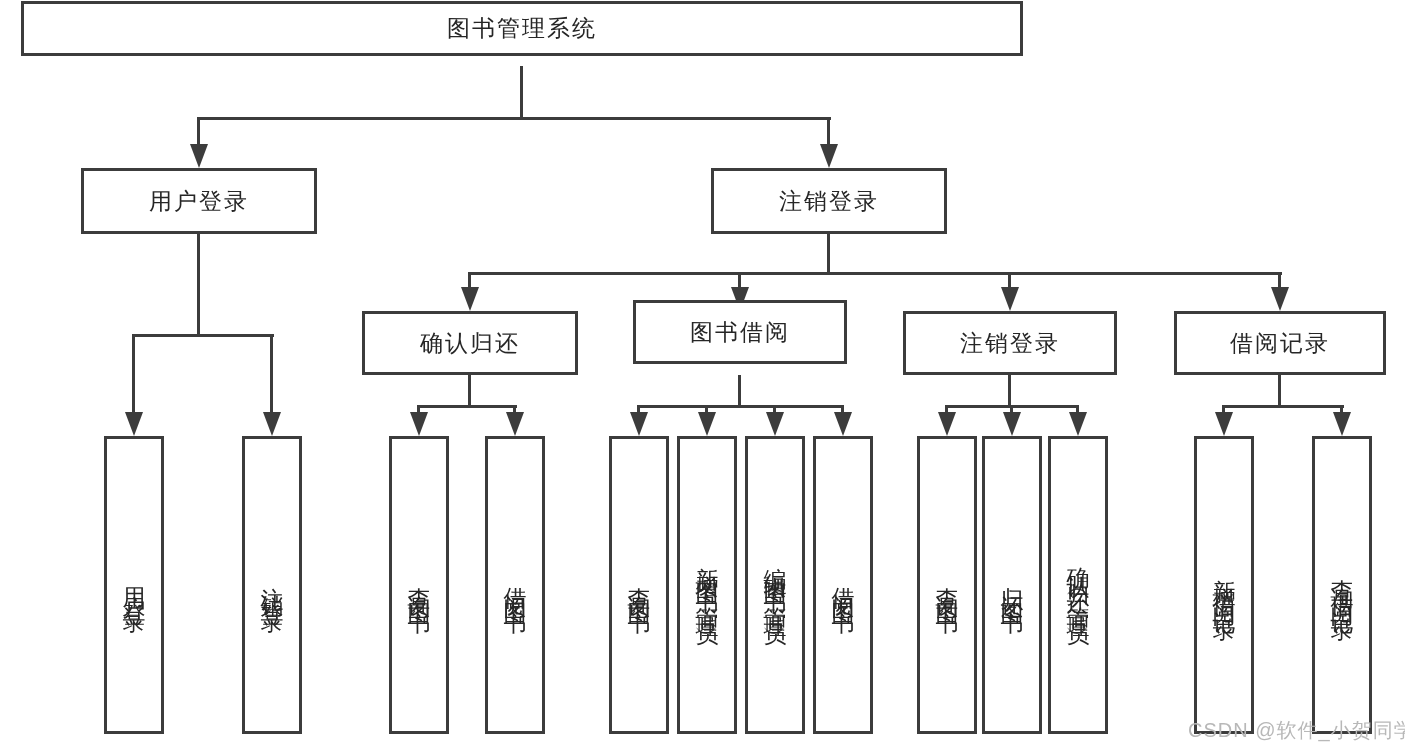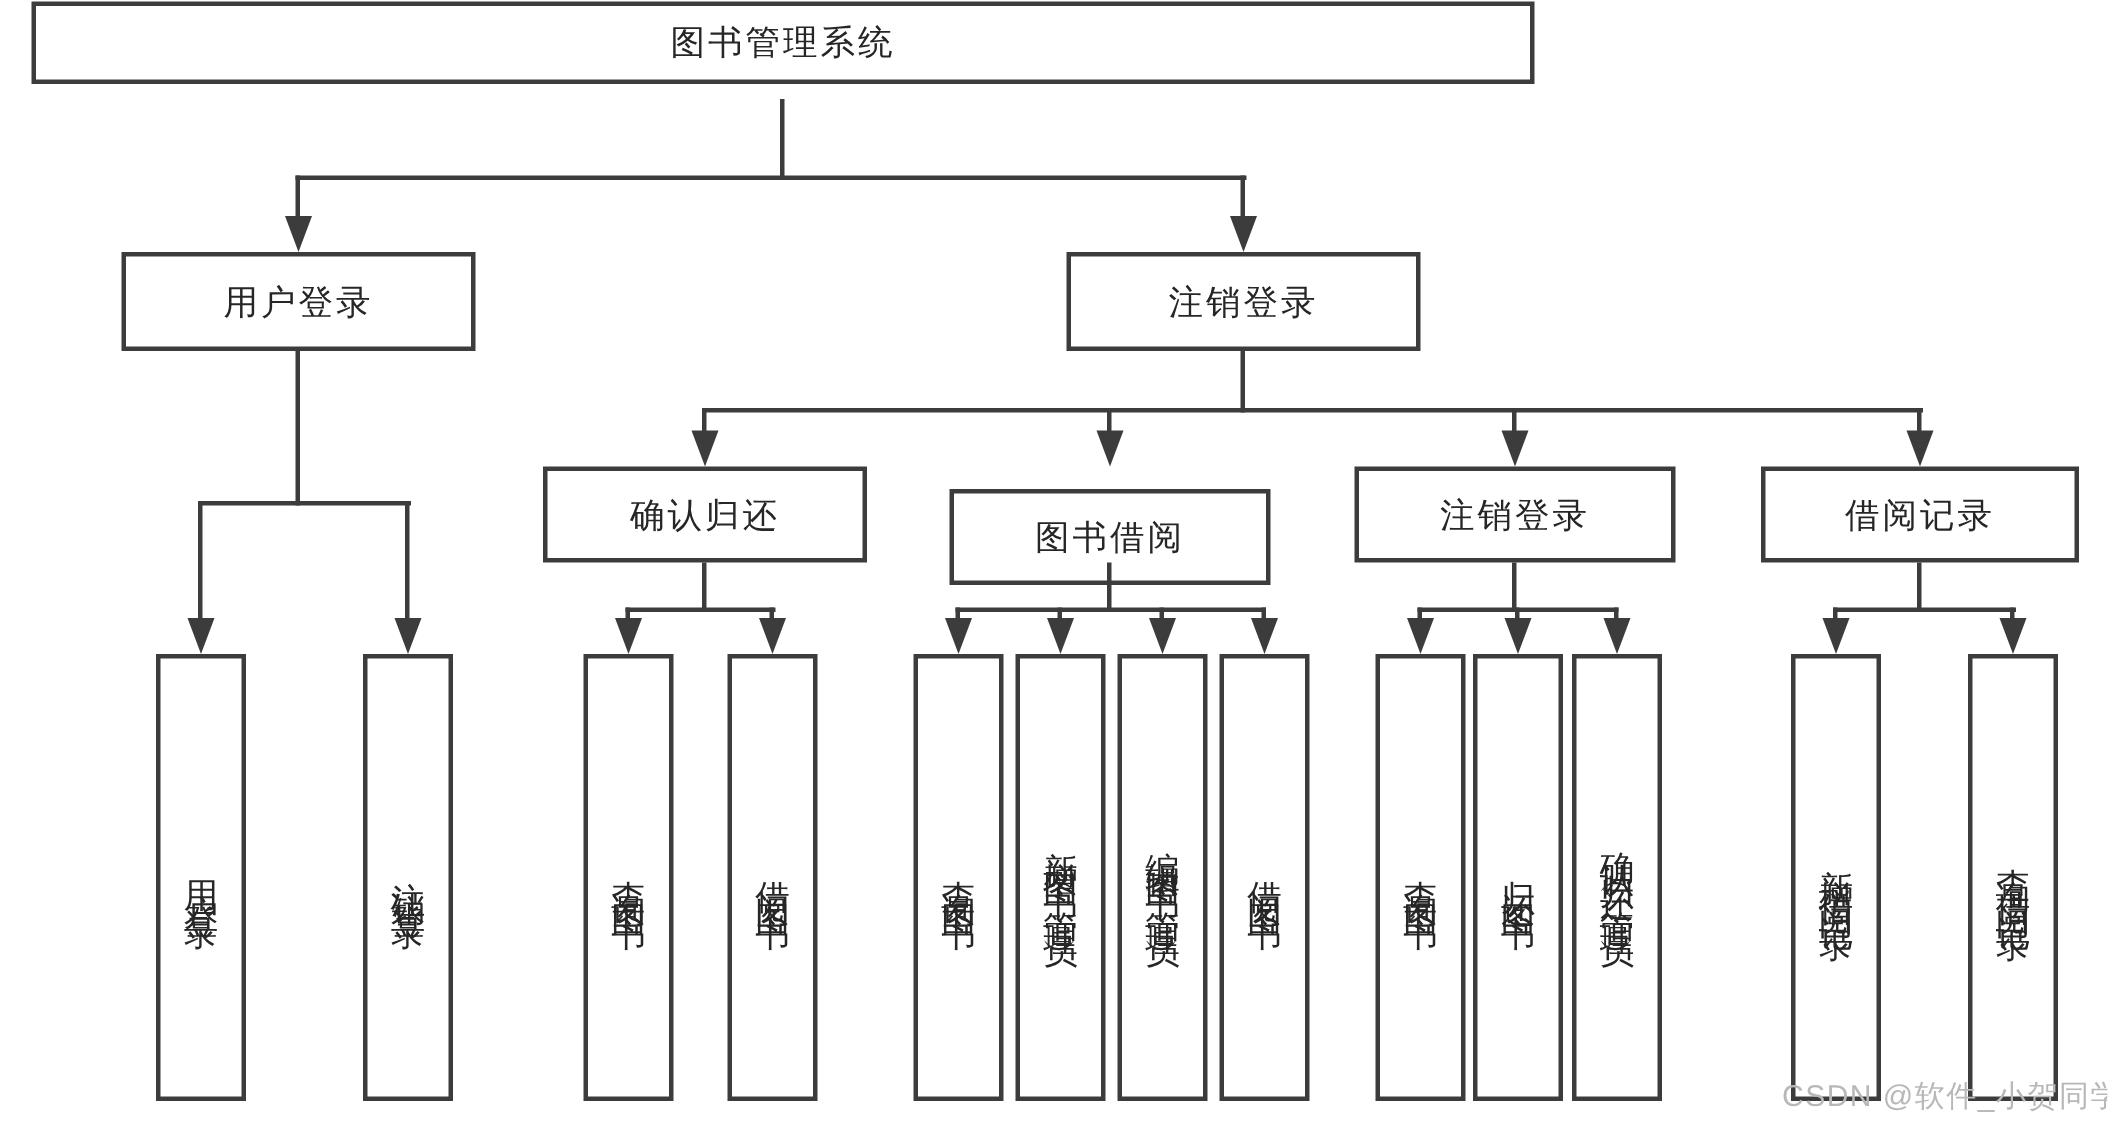--- a/index.html
+++ b/index.html
@@ -68,21 +68,21 @@
   <div class="vline" style="left:468px; top:272px; height:17px;"></div>
   <div class="vline" style="left:738px; top:272px; height:17px;"></div>
   <div class="vline" style="left:1008px; top:272px; height:17px;"></div>
   <div class="vline" style="left:1278px; top:272px; height:17px;"></div>
   <div class="arrow" style="left:461px; top:287px;"></div>
   <div class="arrow" style="left:731px; top:287px;"></div>
   <div class="arrow" style="left:1001px; top:287px;"></div>
   <div class="arrow" style="left:1271px; top:287px;"></div>
 
   <div class="h-box" style="left:362px; top:311px; width:216px; height:64px;">确认归还</div>
-  <div class="h-box" style="left:633px; top:326px; width:214px; height:64px;">图书借阅</div>
+  <div class="h-box" style="left:633px; top:300px; width:214px; height:64px;">图书借阅</div>
   <div class="h-box" style="left:903px; top:311px; width:214px; height:64px;">注销登录</div>
   <div class="h-box" style="left:1174px; top:311px; width:212px; height:64px;">借阅记录</div>
 
   <div class="vline" style="left:468px; top:375px; height:33px;"></div>
   <div class="hline" style="left:417px; top:405px; width:100px;"></div>
   <div class="vline" style="left:417px; top:405px; height:10px;"></div>
   <div class="vline" style="left:513px; top:405px; height:10px;"></div>
   <div class="arrow" style="left:410px; top:412px;"></div>
   <div class="arrow" style="left:506px; top:412px;"></div>
 

